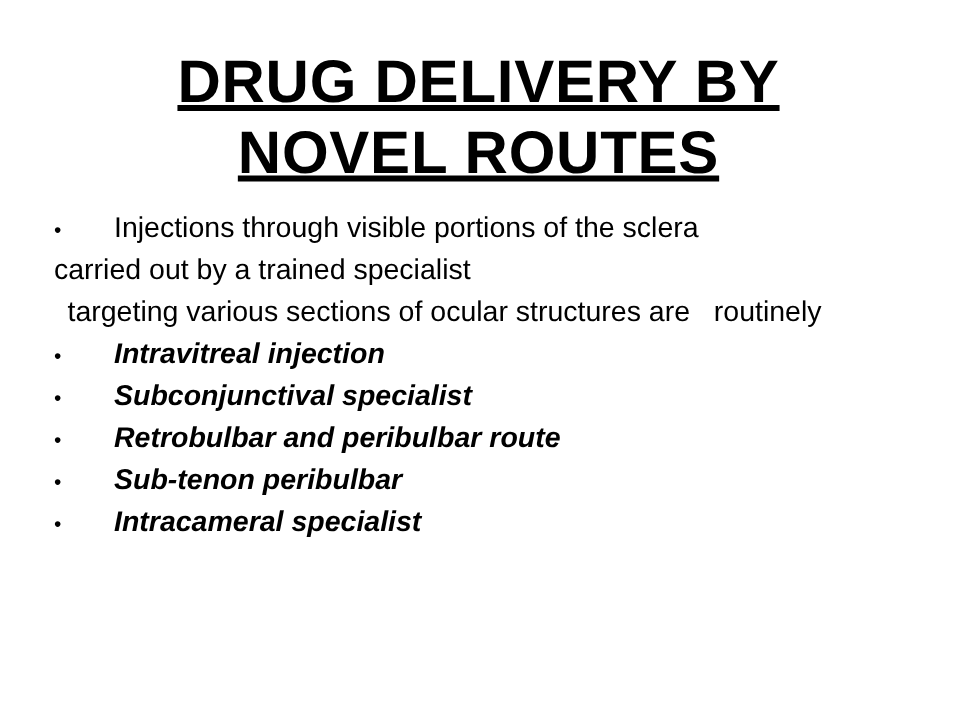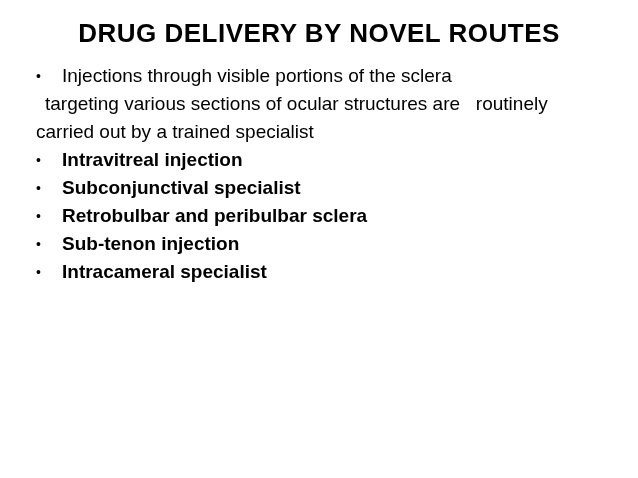--- a/index.html
+++ b/index.html
@@ -8,83 +8,85 @@
     height: 478px;
     background: #ffffff;
     color: #000000;
     font-family: "Liberation Sans", sans-serif;
     overflow: hidden;
     position: relative;
     margin: 0;
   }
   .title {
     width: 540px;
-    margin: 18px auto 0;
+    margin: 32px auto 0;
     text-align: center;
-    font-size: 26px;
+    font-size: 40px;
     font-weight: bold;
     line-height: 1.18;
     letter-spacing: 0.5px;
+    text-decoration: underline;
   }
   .content {
     margin-top: 13px;
     padding-left: 36px;
     padding-right: 18px;
     font-size: 19px;
     line-height: 28px;
   }
   .bullet-row { display: flex; }
   .marker {
     flex: 0 0 26px;
     width: 26px;
     font-size: 14px;
     line-height: 28px;
   }
-  .bullet-text { flex: 1 1 auto; white-space: pre-wrap; }
+  .bullet-text { flex: 1 1 auto; white-space: pre-wrap; margin-left: 14px; }
   .cont-line { white-space: pre-wrap; }
   .indent-1 { padding-left: 9px; }
   .route .bullet-text {
     font-weight: bold;
+    font-style: italic;
   }
 </style>
 </head>
 <body>
 
 <div class="slide">
 
   <h1 class="title">DRUG DELIVERY BY NOVEL ROUTES</h1>
 
   <div class="content">
 
     <div class="bullet-row">
       <span class="marker">•</span>
       <span class="bullet-text">Injections through visible portions of the sclera</span>
     </div>
 
+    <div class="cont-line">carried out by a trained specialist</div>
     <div class="cont-line indent-1">targeting various sections of ocular structures are   routinely</div>
-    <div class="cont-line">carried out by a trained specialist</div>
 
     <div class="bullet-row route">
       <span class="marker">•</span>
       <span class="bullet-text">Intravitreal injection</span>
     </div>
 
     <div class="bullet-row route">
       <span class="marker">•</span>
       <span class="bullet-text">Subconjunctival specialist</span>
     </div>
 
     <div class="bullet-row route">
       <span class="marker">•</span>
-      <span class="bullet-text">Retrobulbar and peribulbar sclera</span>
+      <span class="bullet-text">Retrobulbar and peribulbar route</span>
     </div>
 
     <div class="bullet-row route">
       <span class="marker">•</span>
-      <span class="bullet-text">Sub-tenon injection</span>
+      <span class="bullet-text">Sub-tenon peribulbar</span>
     </div>
 
     <div class="bullet-row route">
       <span class="marker">•</span>
       <span class="bullet-text">Intracameral specialist</span>
     </div>
 
   </div>
 </div>
 

